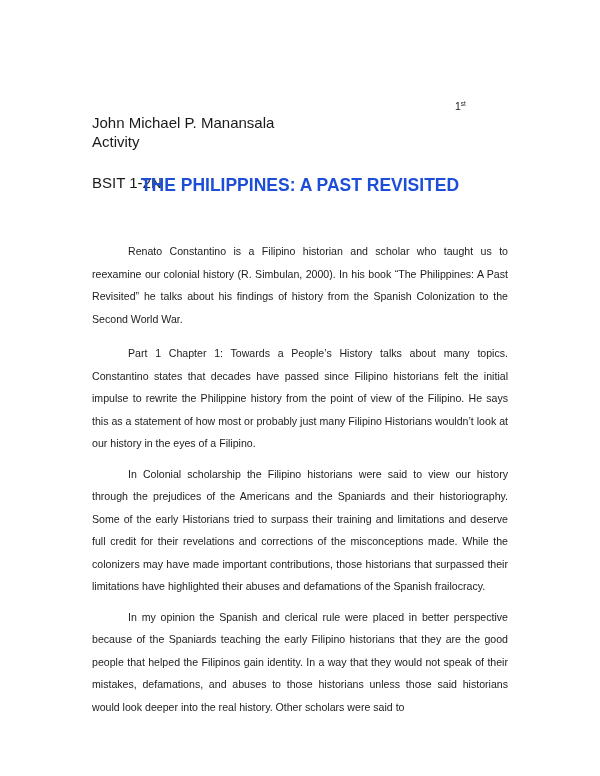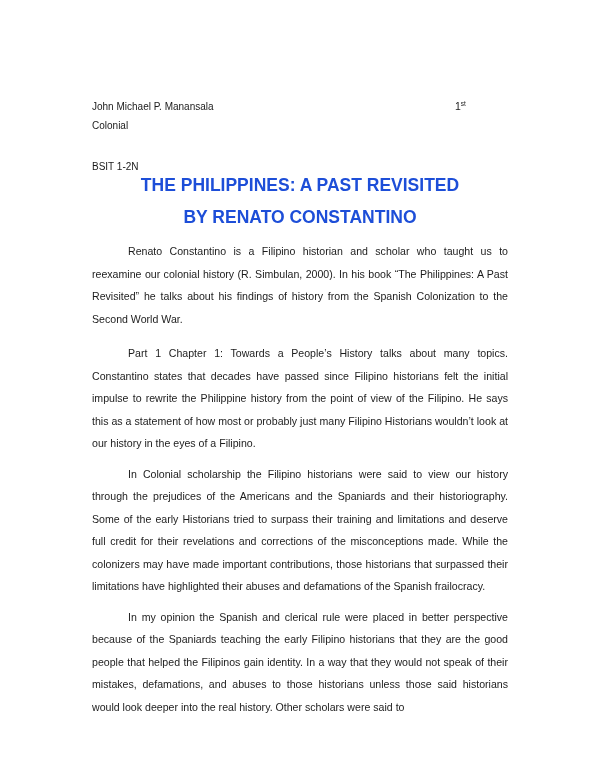--- a/index.html
+++ b/index.html
@@ -17,23 +17,24 @@
     }
     .page {
       position: absolute;
       left: 0; top: 0;
       width: 600px; height: 776px;
       background: #ffffff;
     }
     .header-line {
       position: absolute;
       left: 92px;
-      font-size: 10px;
+      font-size: 15px;
       line-height: 13px;
       white-space: nowrap;
+      margin-top: 16px;
     }
     .ordinal {
       position: absolute;
       left: 455px;
       top: 100px;
       font-size: 10.5px;
       line-height: 13px;
     }
     .ordinal sup {
       font-size: 6.5px;
@@ -67,27 +68,26 @@
   </style>
 </head>
 <body>
 
 <div class="page">
 
   <div class="header-line" style="top:100px;">John Michael P. Manansala</div>
 
   <div class="ordinal"><span>1</span><sup>st</sup></div>
 
-  <div class="header-line" style="top:119px;">Colonial</div>
+  <div class="header-line" style="top:119px;">Activity</div>
 
   <div class="header-line" style="top:160px;">BSIT 1-2N</div>
 
   <div class="title" style="top:175px;">THE PHILIPPINES: A PAST REVISITED</div>
 
-  <div class="title" style="top:207px;">BY RENATO CONSTANTINO</div>
 
   <div class="body-text" style="top:240px;">
     <p class="para" style="margin-bottom:12px;">Renato Constantino is a Filipino historian and scholar who taught us to reexamine our colonial history (R. Simbulan, 2000). In his book “The Philippines: A Past Revisited” he talks about his findings of history from the Spanish Colonization to the Second World War.</p>
     <p class="para" style="margin-bottom:8px;">Part 1 Chapter 1: Towards a People’s History talks about many topics. Constantino states that decades have passed since Filipino historians felt the initial impulse to rewrite the Philippine history from the point of view of the Filipino. He says this as a statement of how most or probably just many Filipino Historians wouldn’t look at our history in the eyes of a Filipino.</p>
     <p class="para" style="margin-bottom:8px;">In Colonial scholarship the Filipino historians were said to view our history through the prejudices of the Americans and the Spaniards and their historiography. Some of the early Historians tried to surpass their training and limitations and deserve full credit for their revelations and corrections of the misconceptions made. While the colonizers may have made important contributions, those historians that surpassed their limitations have highlighted their abuses and defamations of the Spanish frailocracy.</p>
     <p class="para">In my opinion the Spanish and clerical rule were placed in better perspective because of the Spaniards teaching the early Filipino historians that they are the good people that helped the Filipinos gain identity. In a way that they would not speak of their mistakes, defamations, and abuses to those historians unless those said historians would look deeper into the real history. Other scholars were said to</p>
   </div>
 
 </div>
 

